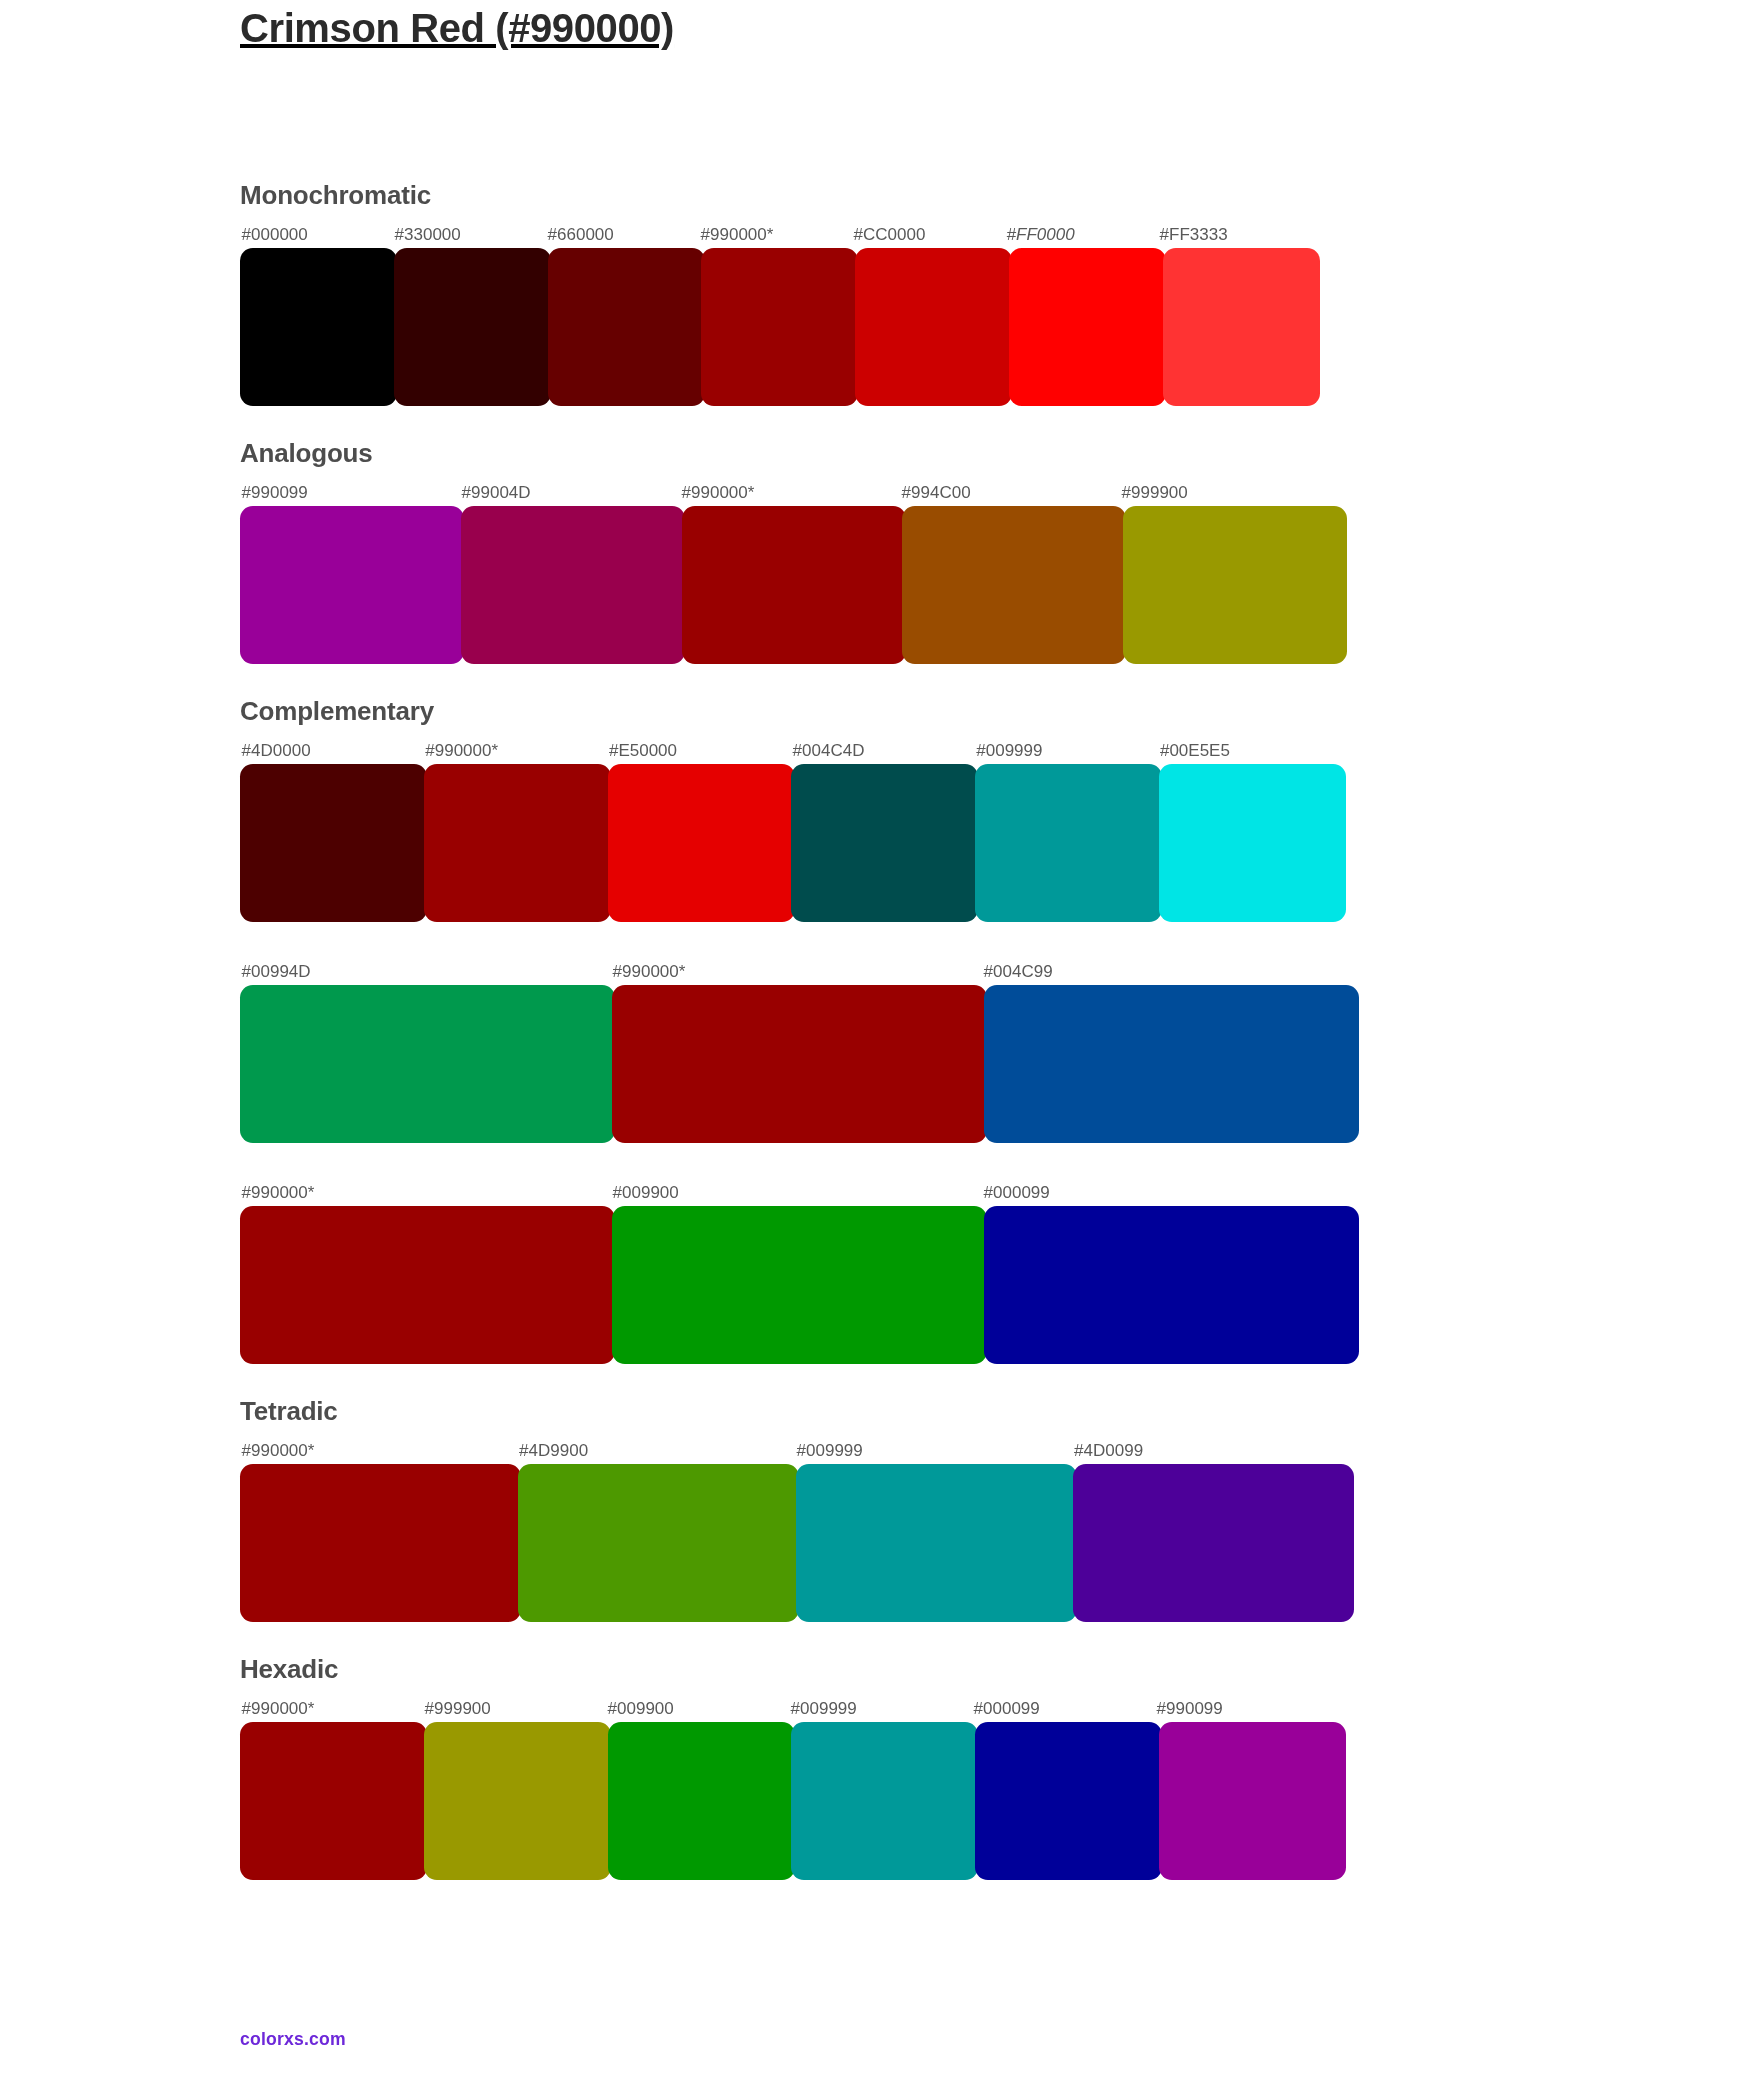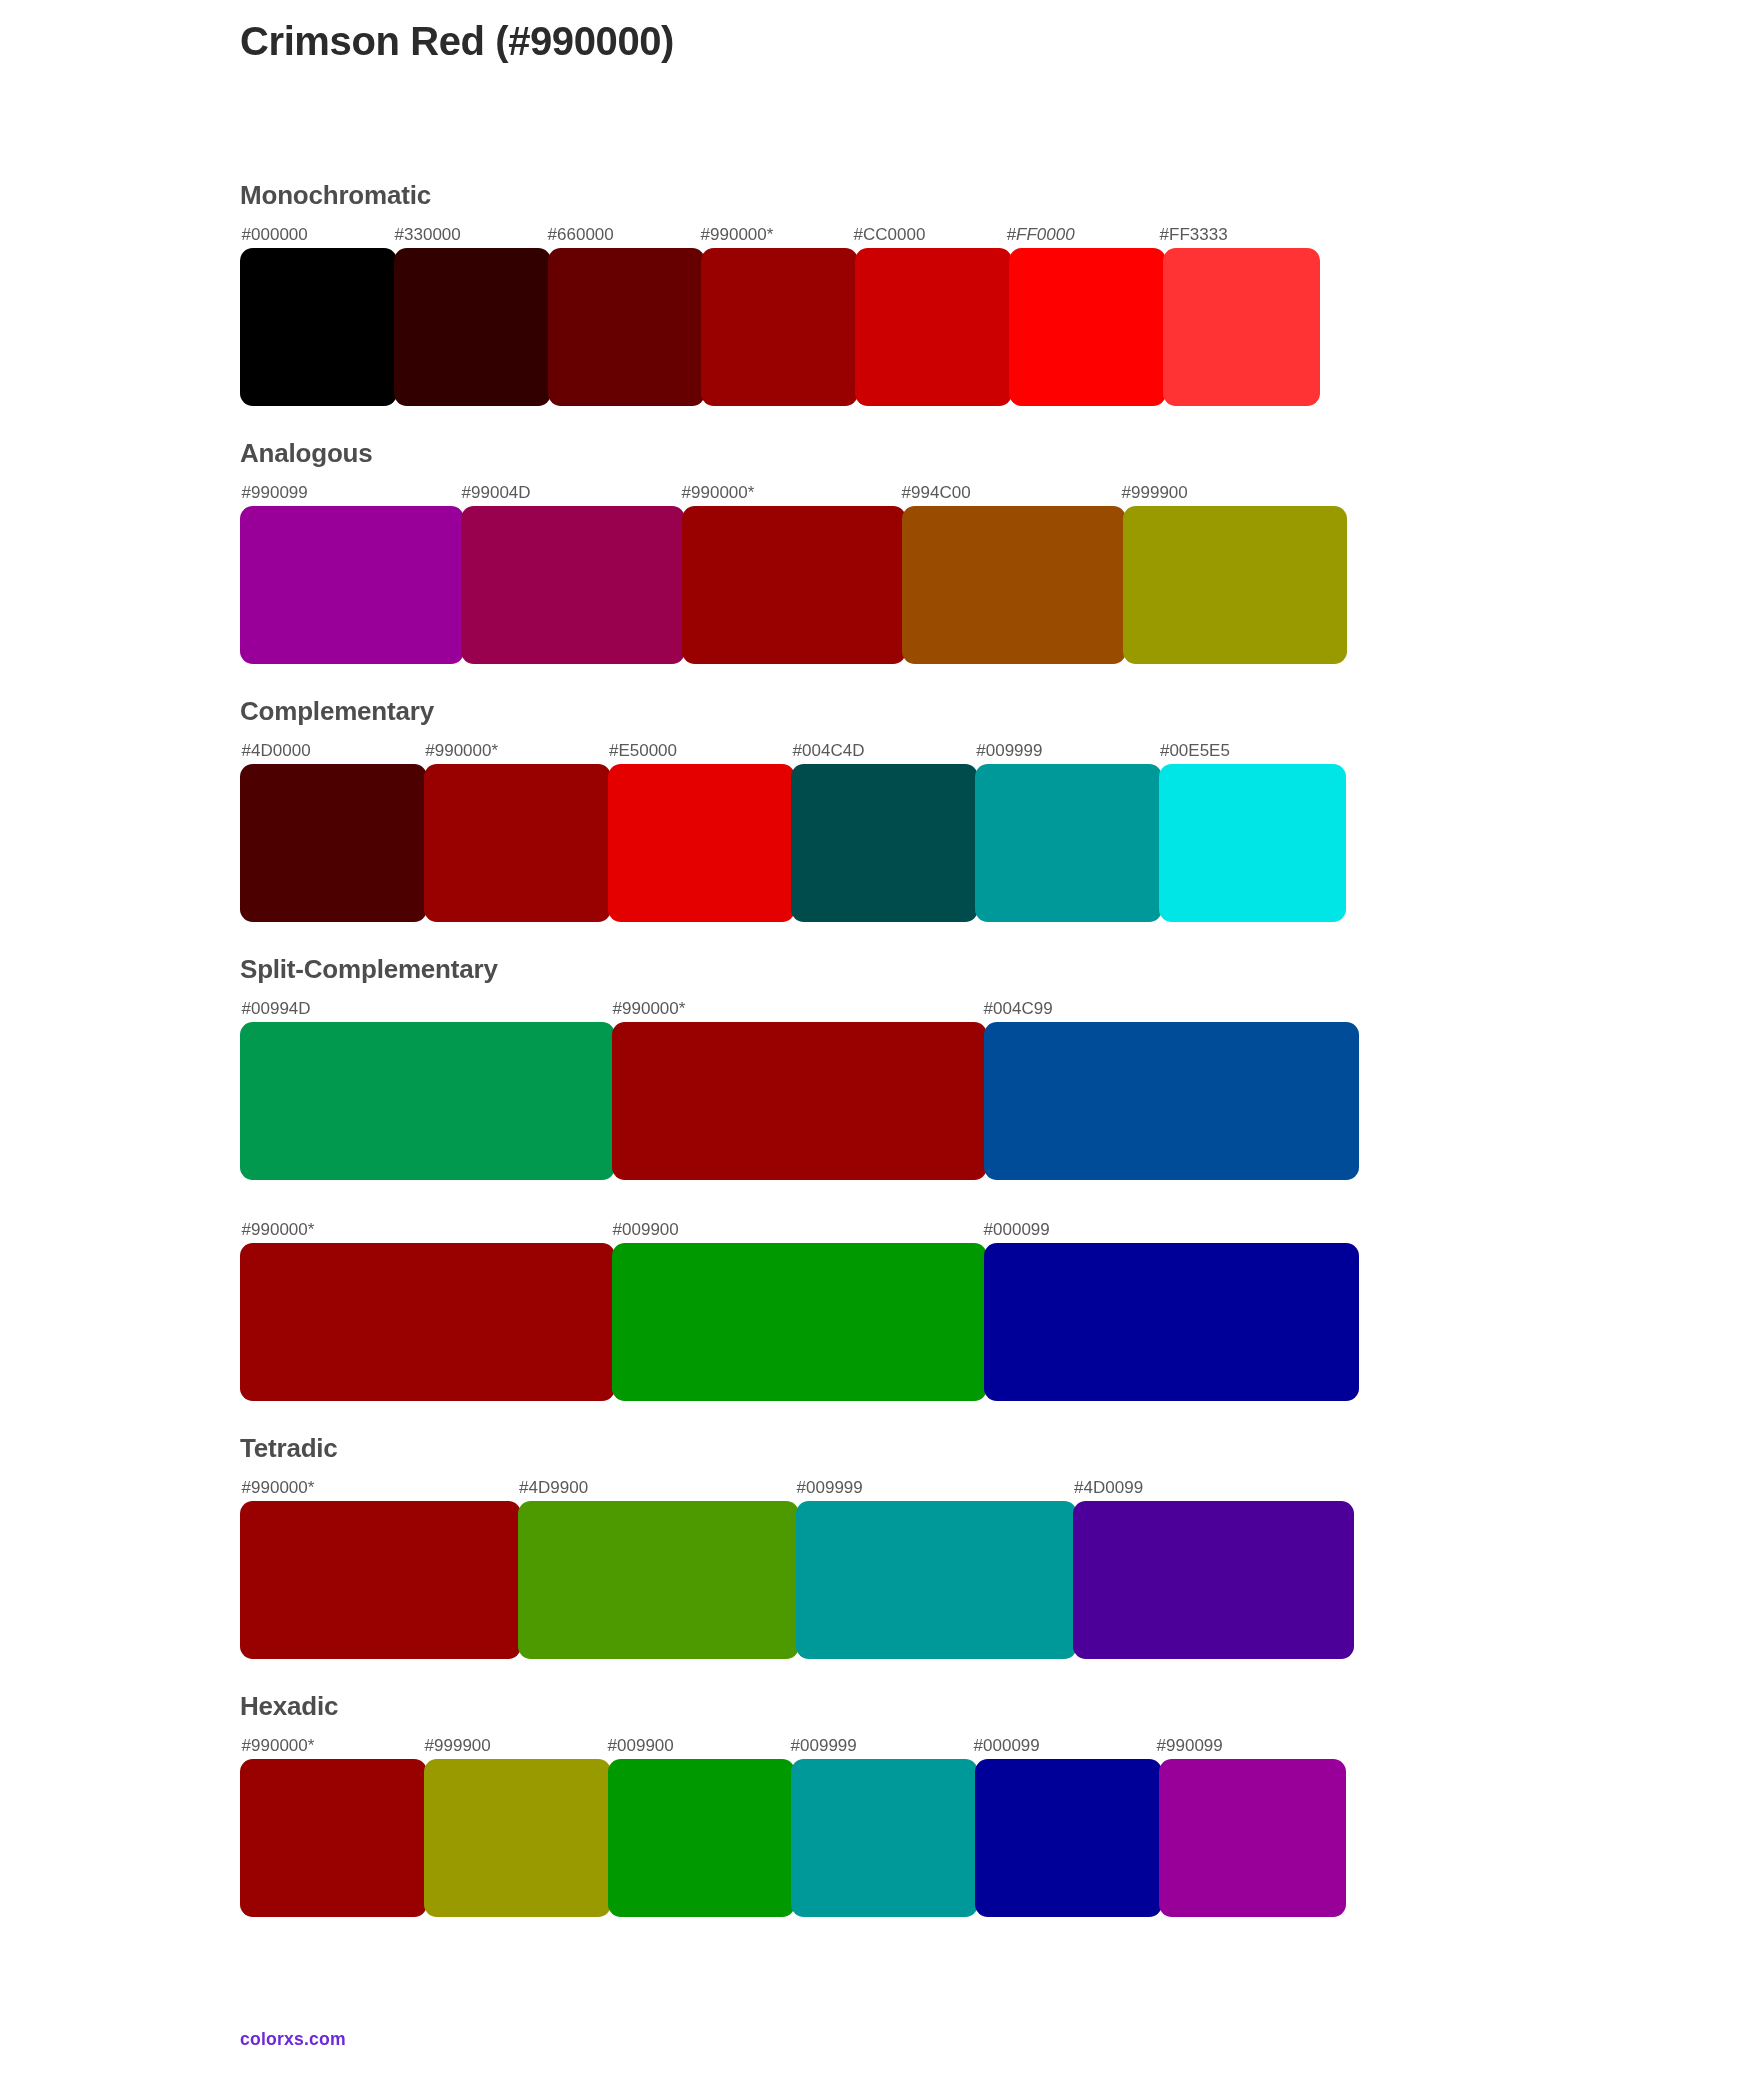--- a/index.html
+++ b/index.html
@@ -20,22 +20,23 @@
     position: relative;
     width: 1757px;
     height: 2077px;
     box-sizing: border-box;
     padding: 0;
   }
 
   .header-block {
     position: absolute;
     left: 240px;
-    top: 19px;
+    top: 6px;
     width: 1358px;
+    text-decoration: underline;
   }
 
   .title {
     font-size: 40px;
     font-weight: bold;
     color: #2b2b2b;
     letter-spacing: -0.4px;
     line-height: 1.1;
     margin: 0;
     padding: 0;
@@ -180,21 +181,20 @@
         <div class="swatches-row" style="width: 1102px;">
           <div class="swatch" style="width: 187px; background: rgb(77, 0, 0);"></div>
           <div class="swatch" style="width: 187px; background: rgb(153, 0, 0);"></div>
           <div class="swatch" style="width: 187px; background: rgb(229, 0, 0);"></div>
           <div class="swatch" style="width: 187px; background: rgb(0, 76, 77);"></div>
           <div class="swatch" style="width: 187px; background: rgb(0, 153, 153);"></div>
           <div class="swatch" style="width: 187px; background: rgb(0, 229, 229);"></div>
         </div>
       </div>
       <div class="section" style="margin-bottom: 34px;">
-        <div class="section-title">Split-Complementary</div>
         <div class="labels-row" style="width: 1114px;">
           <div class="swatch-label" style="width: 371px;">#00994D</div>
           <div class="swatch-label" style="width: 371px;">#990000*</div>
           <div class="swatch-label" style="width: 371px;">#004C99</div>
         </div>
         <div class="swatches-row" style="width: 1114px;">
           <div class="swatch" style="width: 375px; background: rgb(0, 153, 77);"></div>
           <div class="swatch" style="width: 375px; background: rgb(153, 0, 0);"></div>
           <div class="swatch" style="width: 375px; background: rgb(0, 76, 153);"></div>
         </div>

